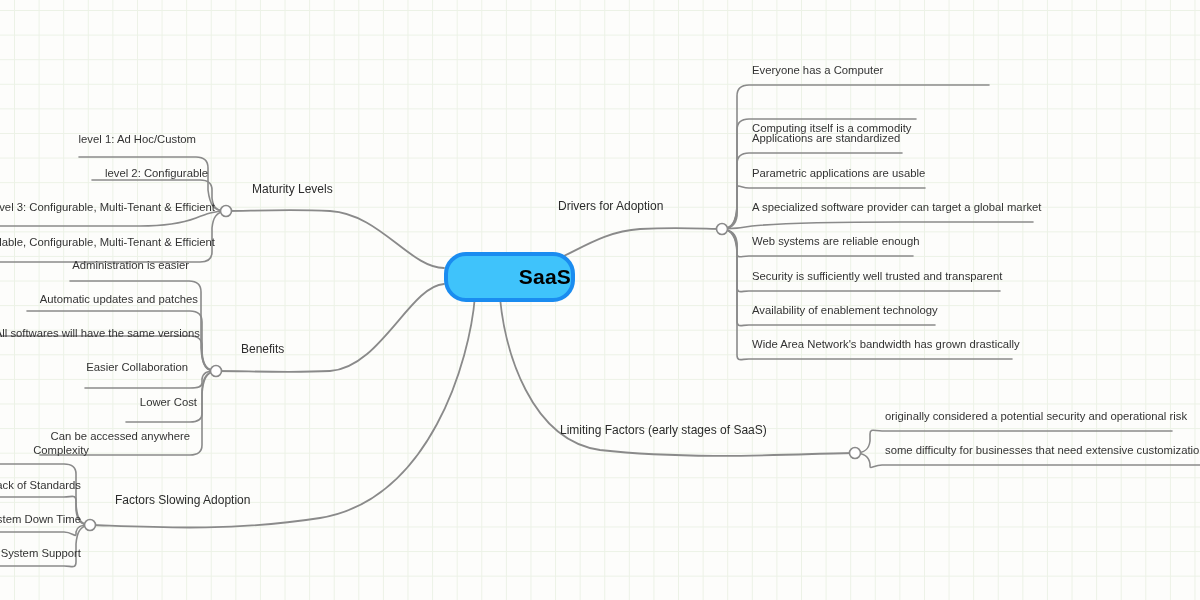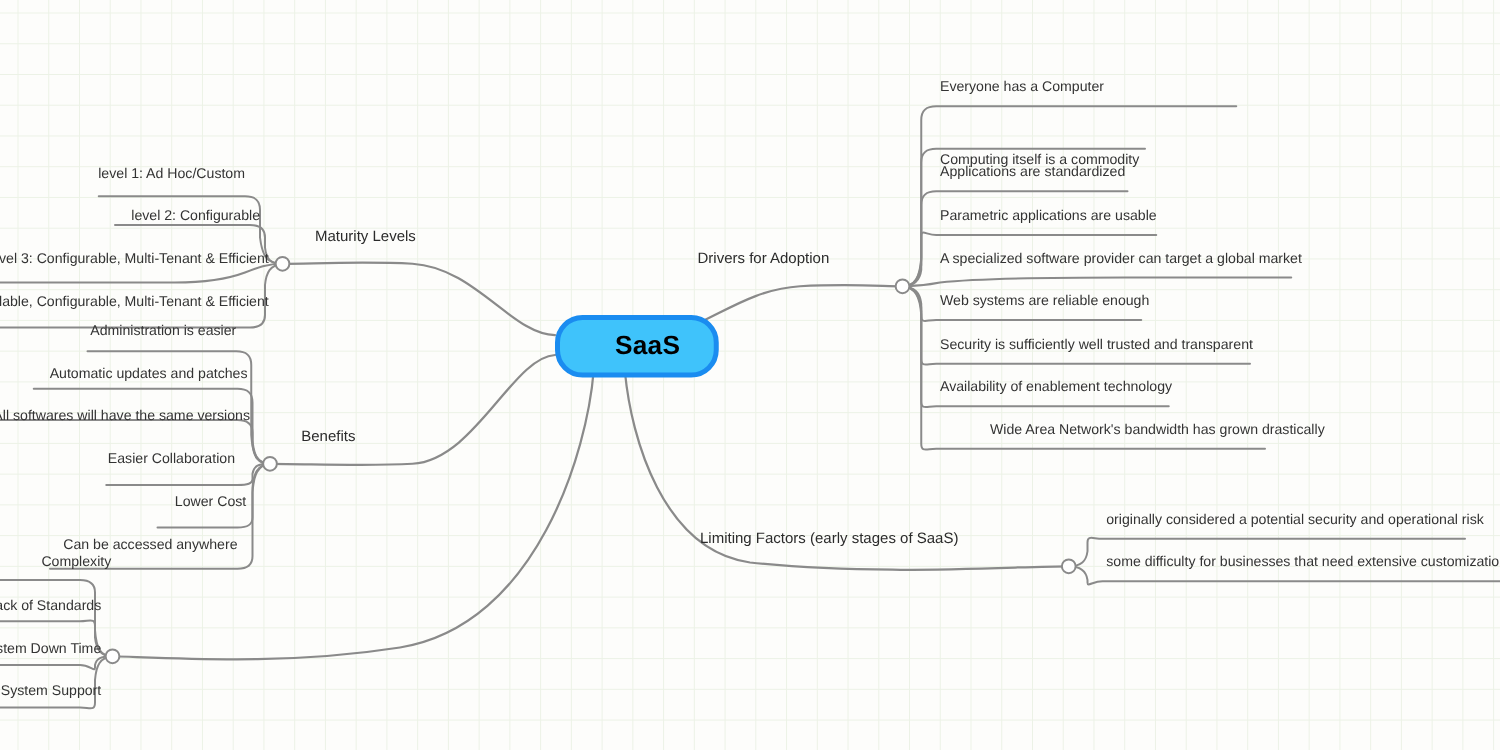--- a/index.html
+++ b/index.html
@@ -48,21 +48,21 @@
     position: absolute;
     left: 444px;
     top: 252px;
     width: 79px;
     height: 42px;
     border: 4px solid #1a8cf0;
     border-radius: 22px;
     background: #3fc3fb;
     display: flex;
     align-items: center;
-    justify-content: flex-start;
+    justify-content: flex-end;
     box-sizing: content-box;
     padding-left: 44px;
   }
   #root-label {
     font-size: 21px;
     font-weight: bold;
     color: #000000;
     letter-spacing: 0.2px;
     font-family: "Liberation Sans", sans-serif;
   }
@@ -137,20 +137,21 @@
   </svg>
 
   <div id="root-node">
     <span id="root-label">SaaS</span>
   </div>
 
   <div class="branch-label" style="left:252px; top:182px;">Maturity Levels</div>
 
   <div class="branch-label" style="left:241px; top:342px;">Benefits</div>
 
+  <div class="branch-label" style="left:115px; top:493px;">Factors Slowing Adoption</div>
 
   <div class="branch-label" style="left:558px; top:199px;">Drivers for Adoption</div>
 
   <div class="branch-label" style="left:560px; top:423px;">Limiting Factors (early stages of SaaS)</div>
 
   <div class="leaf-label left" style="right:1004px; top:133px;">level 1: Ad Hoc/Custom</div>
   <div class="leaf-label left" style="right:992px; top:167px;">level 2: Configurable</div>
   <div class="leaf-label left" style="right:985px; top:201px;">level 3: Configurable, Multi-Tenant &amp; Efficient</div>
   <div class="leaf-label left" style="right:985px; top:236px;">level 4: Scalable, Configurable, Multi-Tenant &amp; Efficient</div>
 
@@ -167,18 +168,18 @@
   <div class="leaf-label left" style="right:1119px; top:547px;">System Support</div>
 
   <div class="leaf-label right" style="left:752px; top:64px;">Everyone has a Computer</div>
   <div class="leaf-label right" style="left:752px; top:98px;margin-top:24px;">Computing itself is a commodity</div>
   <div class="leaf-label right" style="left:752px; top:132px;">Applications are standardized</div>
   <div class="leaf-label right" style="left:752px; top:167px;">Parametric applications are usable</div>
   <div class="leaf-label right" style="left:752px; top:201px;">A specialized software provider can target a global market</div>
   <div class="leaf-label right" style="left:752px; top:235px;">Web systems are reliable enough</div>
   <div class="leaf-label right" style="left:752px; top:270px;">Security is sufficiently well trusted and transparent</div>
   <div class="leaf-label right" style="left:752px; top:304px;">Availability of enablement technology</div>
-  <div class="leaf-label right" style="left:752px; top:338px;padding-left:40px;">Wide Area Network's bandwidth has grown drastically</div>
+  <div class="leaf-label right" style="left:752px; top:338px;">Wide Area Network's bandwidth has grown drastically</div>
 
   <div class="leaf-label right" style="left:885px; top:410px;">originally considered a potential security and operational risk</div>
   <div class="leaf-label right" style="left:885px; top:444px;">some difficulty for businesses that need extensive customization</div>
 
 </div>
 
 </body></html>

